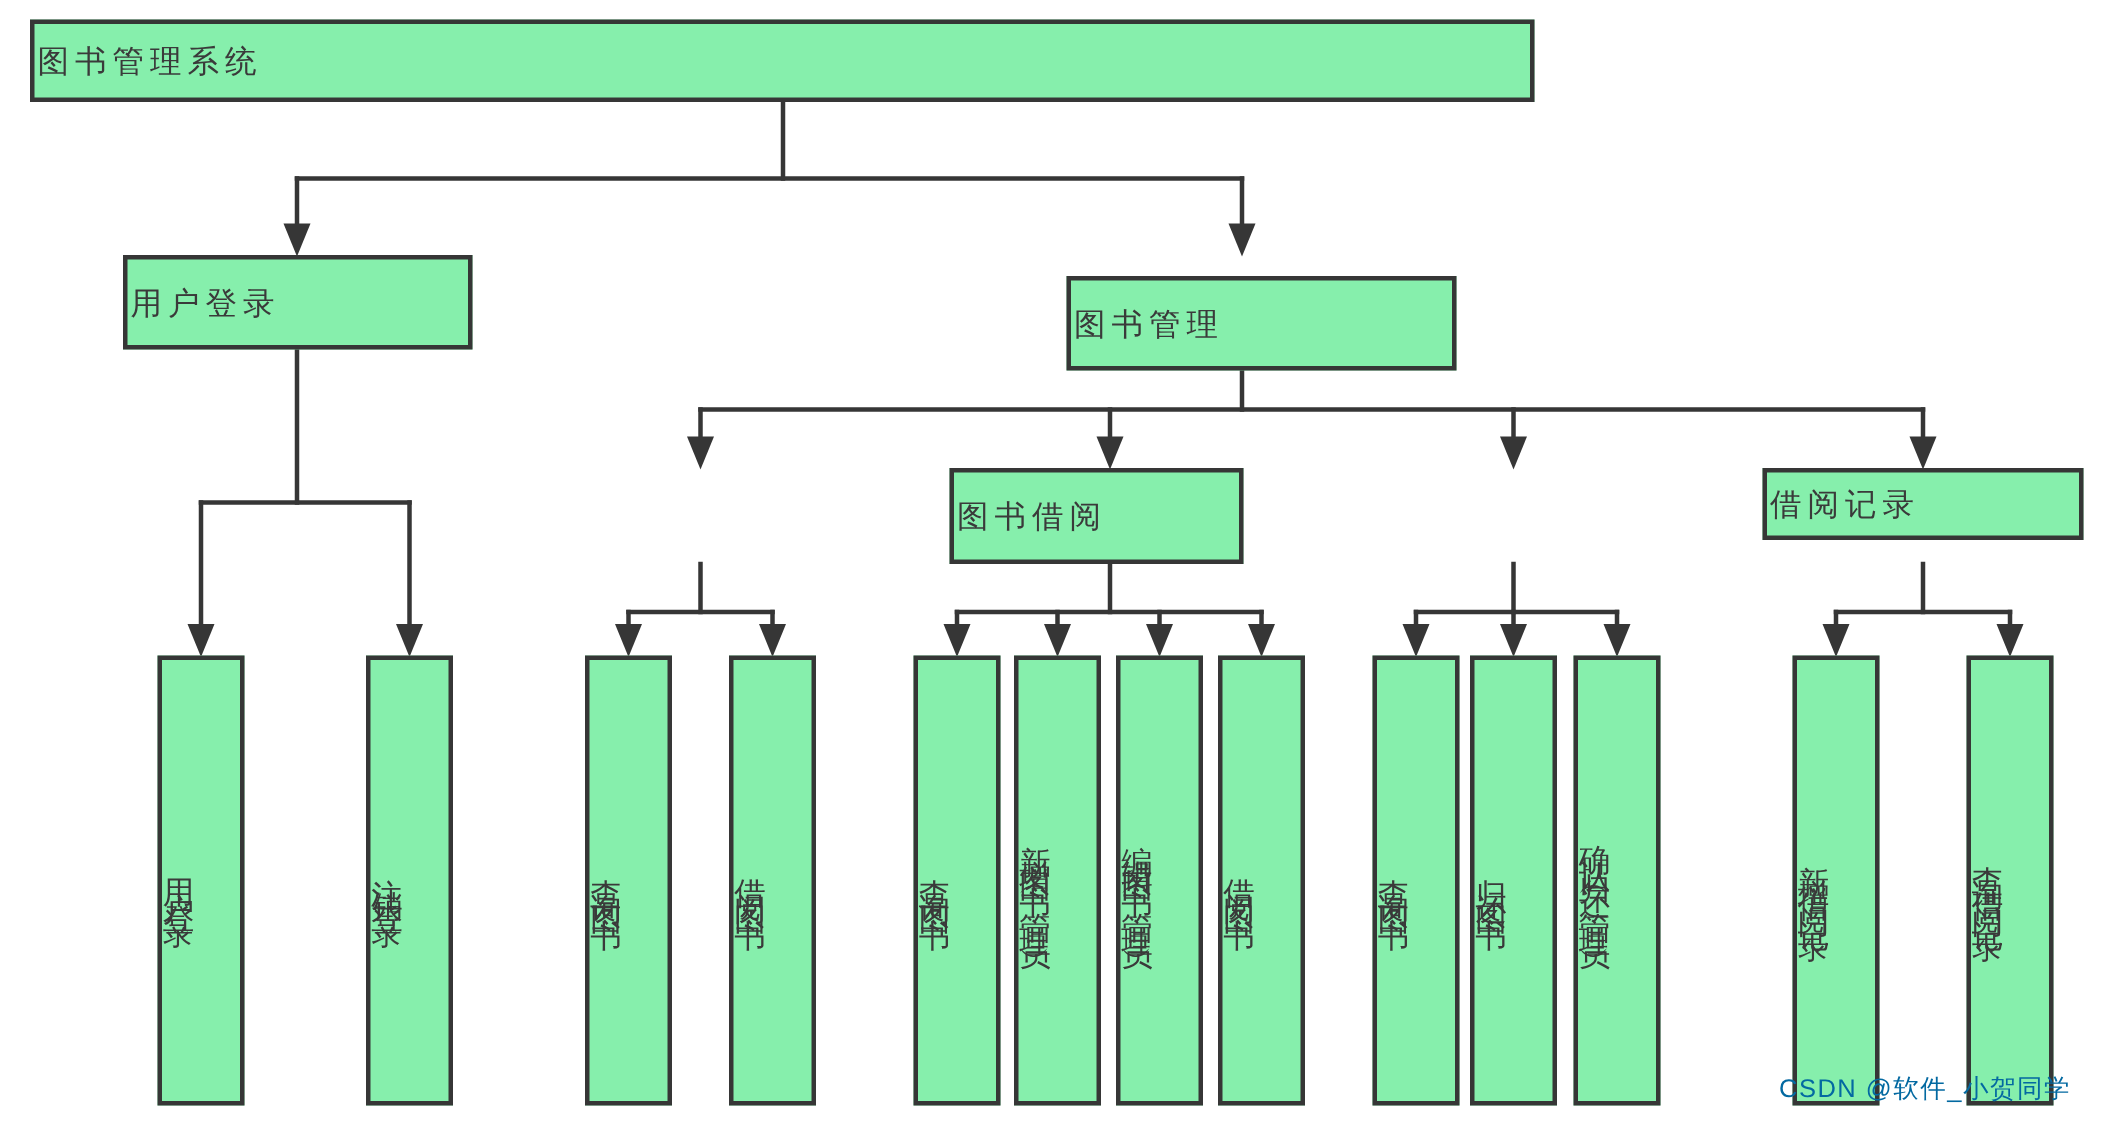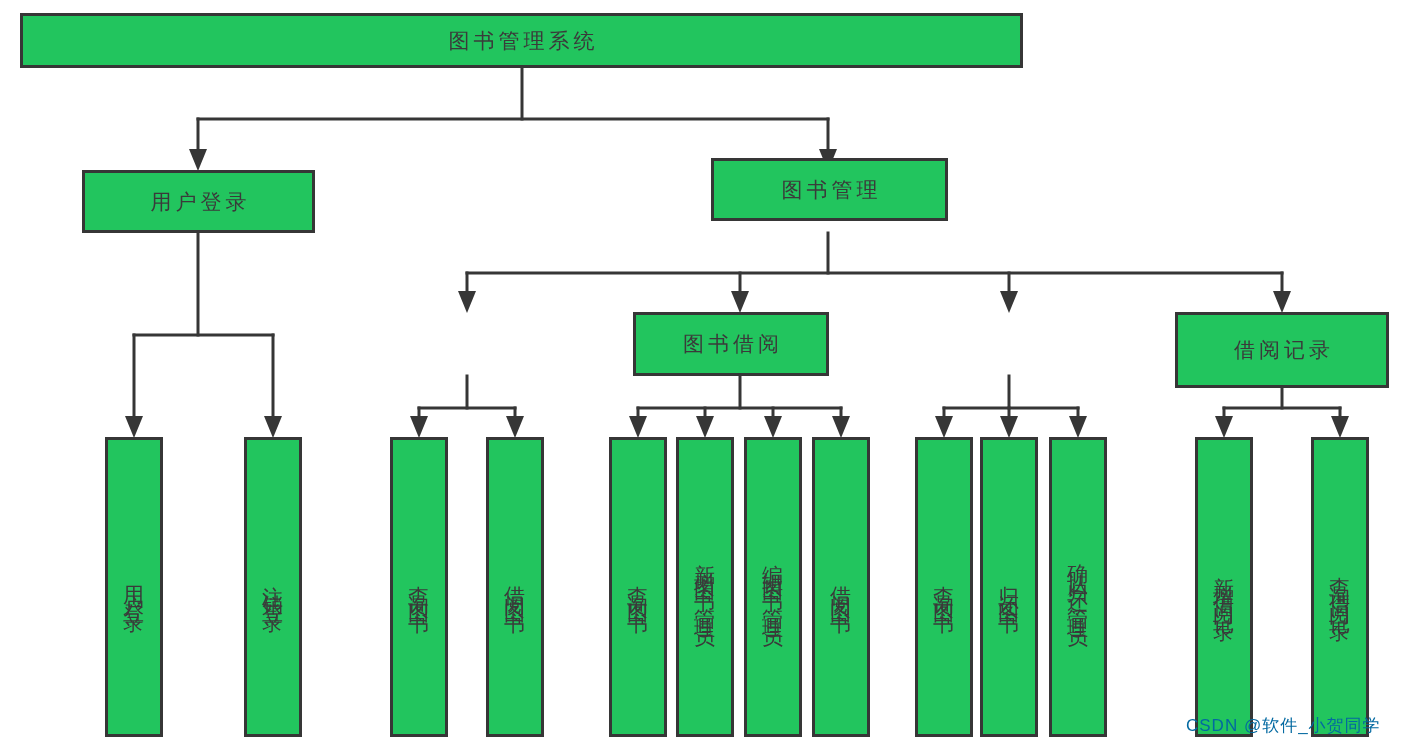--- a/index.html
+++ b/index.html
@@ -13,24 +13,23 @@
     width:1405px;height:747px;
     background:var(--bg);
     overflow:hidden;
     font-family:"Liberation Sans","DejaVu Sans",sans-serif;
   }
   svg.connectors{position:absolute;left:0;top:0;z-index:1;}
   .node{
     position:absolute;
     box-sizing:border-box;
     border:3px solid var(--line);
-    background:#22c55e;
+    background:#86efac;
     display:flex;
     align-items:center;
-    justify-content:center;
     color:var(--text);
     z-index:2;
   }
   .node.h .label{
     font-size:21px;
     letter-spacing:4px;
     white-space:nowrap;
     transform:translateX(2px); 
   }
   .node.v .label{
@@ -109,35 +108,35 @@
       <polygon points="1331,416 1349,416 1340,438" fill="#363636"></polygon>
     </svg>
 
   <div class="node h" style="left:20px;top:13px;width:1003px;height:55px">
     <span class="label">图书管理系统</span>
   </div>
 
   <div class="node h" style="left:82px;top:170px;width:233px;height:63px">
     <span class="label">用户登录</span>
   </div>
-  <div class="node h" style="left:711px;top:158px;width:237px;height:63px">
+  <div class="node h" style="left:711px;top:184px;width:260px;height:63px">
     <span class="label">图书管理</span>
   </div>
 
   <div class="node v" style="left:105px;top:437px;width:58px;height:300px">
     <span class="label">用户登录</span>
   </div>
   <div class="node v" style="left:244px;top:437px;width:58px;height:300px">
     <span class="label">注销登录</span>
   </div>
 
   <div class="node h" style="left:633px;top:312px;width:196px;height:64px">
     <span class="label">图书借阅</span>
   </div>
-  <div class="node h" style="left:1175px;top:312px;width:214px;height:76px">
+  <div class="node h" style="left:1175px;top:312px;width:214px;height:48px">
     <span class="label">借阅记录</span>
   </div>
 
   <div class="node v" style="left:390px;top:437px;width:58px;height:300px">
     <span class="label">查询图书</span>
   </div>
   <div class="node v" style="left:486px;top:437px;width:58px;height:300px">
     <span class="label">借阅图书</span>
   </div>
 

